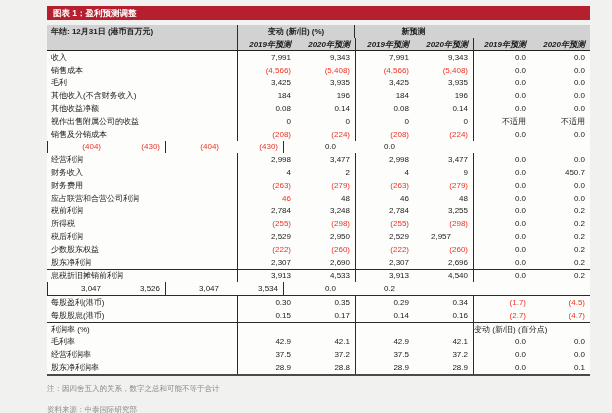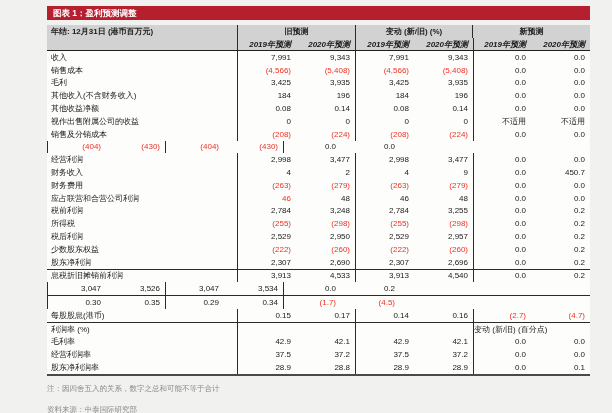--- a/index.html
+++ b/index.html
@@ -45,21 +45,20 @@
 <div class="figure">
   <div class="banner">
     <span>图表 1：盈利预测调整</span>
   </div>
   <div class="gap"></div>
 
   <div class="tblwrap">
     <div class="thead">
       <div class="hrow1">
         <div class="c label bold-cell">年结: 12月31日 (港币百万元)</div>
-        <div class="c grp sep" style="width:118px">旧预测</div>
         <div class="c grp sep" style="width:117px">变动 (新/旧) (%)</div>
         <div class="c grp sep" style="width:118px">新预测</div>
       </div>
       <div class="hrow2" id="subcols-row">
           <div class="c label"></div>
           <div class="c v bold-cell sep" style="width: 59px;">2019年预测</div>
           <div class="c v bold-cell" style="width: 59px;">2020年预测</div>
           <div class="c v bold-cell sep" style="width: 59px;">2019年预测</div>
           <div class="c v bold-cell" style="width: 59px;">2020年预测</div>
           <div class="c v bold-cell sep" style="width: 58px;">2019年预测</div>
@@ -190,21 +189,21 @@
           <div class="c v sep red" style="width: 59px;">(255)</div>
           <div class="c v red" style="width: 59px;">(298)</div>
           <div class="c v sep" style="width: 58px;">0.0</div>
           <div class="c v" style="width: 59px;">0.2</div>
         </div>
         <div class="trow bold">
           <div class="c label">税后利润</div>
           <div class="c v sep" style="width: 59px;">2,529</div>
           <div class="c v" style="width: 59px;">2,950</div>
           <div class="c v sep" style="width: 59px;">2,529</div>
-          <div class="c v" style="width: 59px;">2,957</div>
+          <div class="c v" style="width: 59px; text-align: center;">2,957</div>
           <div class="c v sep" style="width: 58px;">0.0</div>
           <div class="c v" style="width: 59px;">0.2</div>
         </div>
         <div class="trow">
           <div class="c label">少数股东权益</div>
           <div class="c v sep red" style="width: 59px;">(222)</div>
           <div class="c v red" style="width: 59px;">(260)</div>
           <div class="c v sep red" style="width: 59px;">(222)</div>
           <div class="c v red" style="width: 59px;">(260)</div>
           <div class="c v sep" style="width: 58px;">0.0</div>
@@ -230,20 +229,21 @@
         </div>
         <div class="trow">
           <div class="c v sep" style="width: 59px;">3,047</div>
           <div class="c v" style="width: 59px;">3,526</div>
           <div class="c v sep" style="width: 59px;">3,047</div>
           <div class="c v" style="width: 59px;">3,534</div>
           <div class="c v sep" style="width: 58px;">0.0</div>
           <div class="c v" style="width: 59px;">0.2</div>
         </div>
         <div class="trow rule-top">
+          <div class="c label">每股盈利(港币)</div>
           <div class="c v sep" style="width: 59px;">0.30</div>
           <div class="c v" style="width: 59px;">0.35</div>
           <div class="c v sep" style="width: 59px;">0.29</div>
           <div class="c v" style="width: 59px;">0.34</div>
           <div class="c v sep red" style="width: 58px;">(1.7)</div>
           <div class="c v red" style="width: 59px;">(4.5)</div>
         </div>
         <div class="trow">
           <div class="c label">每股股息(港币)</div>
           <div class="c v sep" style="width: 59px;">0.15</div>

